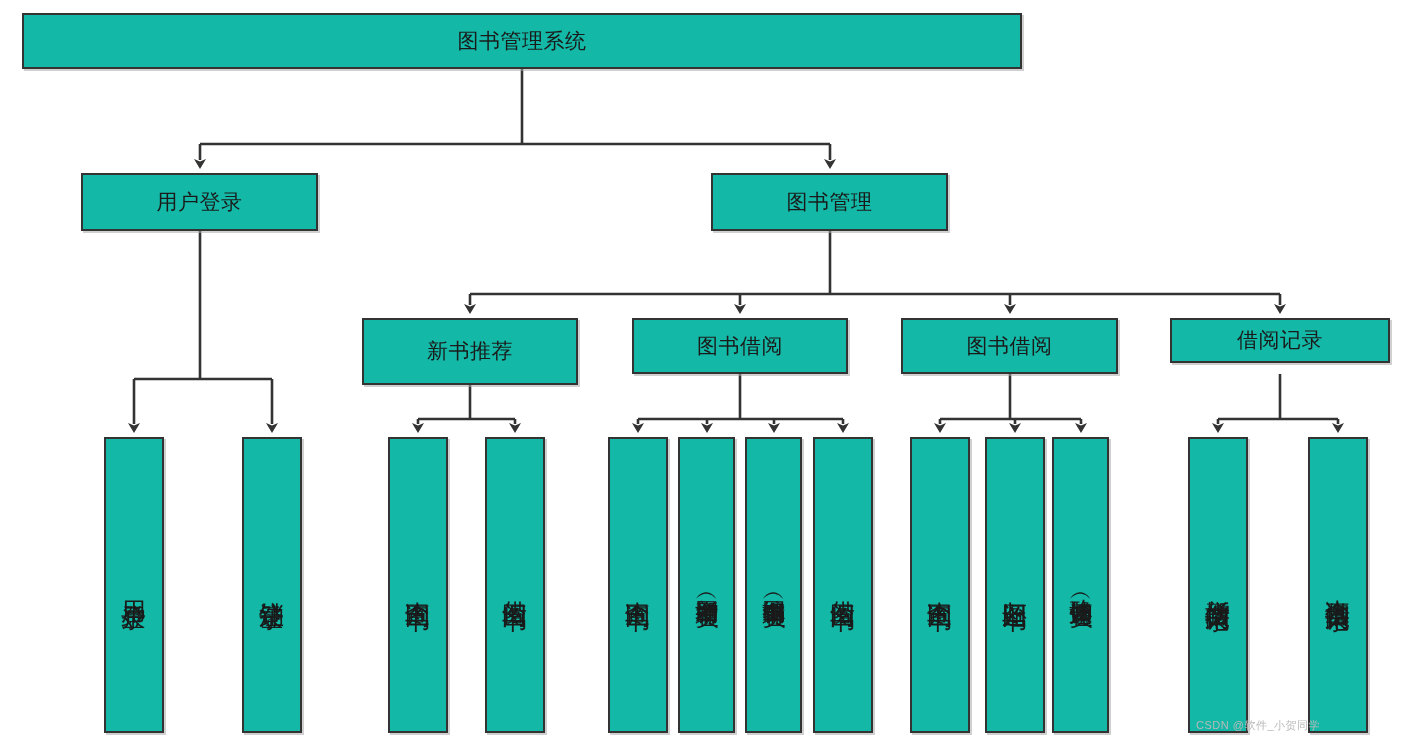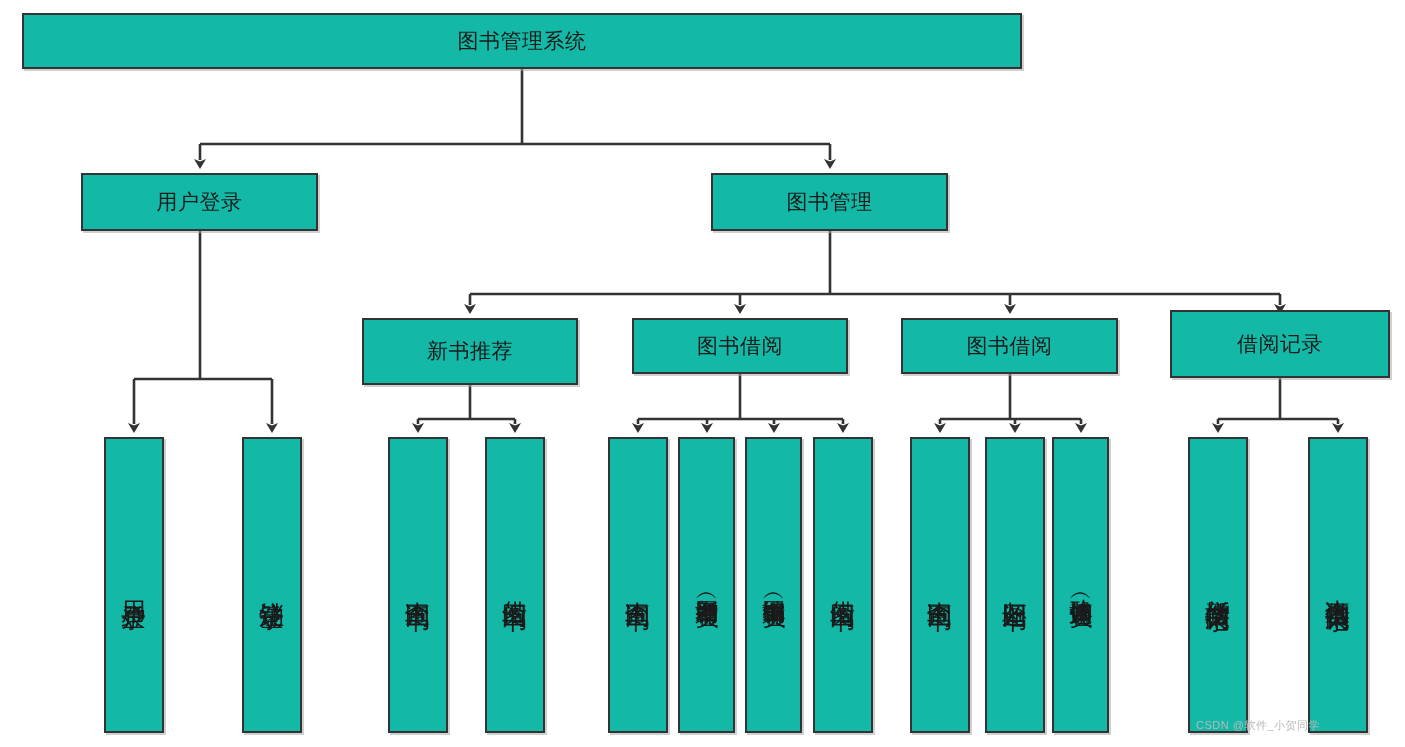--- a/index.html
+++ b/index.html
@@ -130,21 +130,21 @@
 
   <div class="node horiz" style="left: 362px; top: 318px; width: 216px; height: 67px;">
     <span class="lbl">新书推荐</span>
   </div>
   <div class="node horiz" style="left: 632px; top: 318px; width: 216px; height: 56px;">
     <span class="lbl">图书借阅</span>
   </div>
   <div class="node horiz" style="left: 901px; top: 318px; width: 217px; height: 56px;">
     <span class="lbl">图书借阅</span>
   </div>
-  <div class="node horiz" style="left: 1170px; top: 310px; width: 220px; height: 68px;">
+  <div class="node horiz" style="left: 1170px; top: 318px; width: 220px; height: 45px;">
     <span class="lbl">借阅记录</span>
   </div>
 
   <div class="node vert" style="left: 104px; top: 437px; width: 60px; height: 296px;">
     <span class="lbl">用户登录</span>
   </div>
   <div class="node vert" style="left: 242px; top: 437px; width: 60px; height: 296px;">
     <span class="lbl">注销登录</span>
   </div>
   <div class="node vert" style="left: 388px; top: 437px; width: 60px; height: 296px;">

